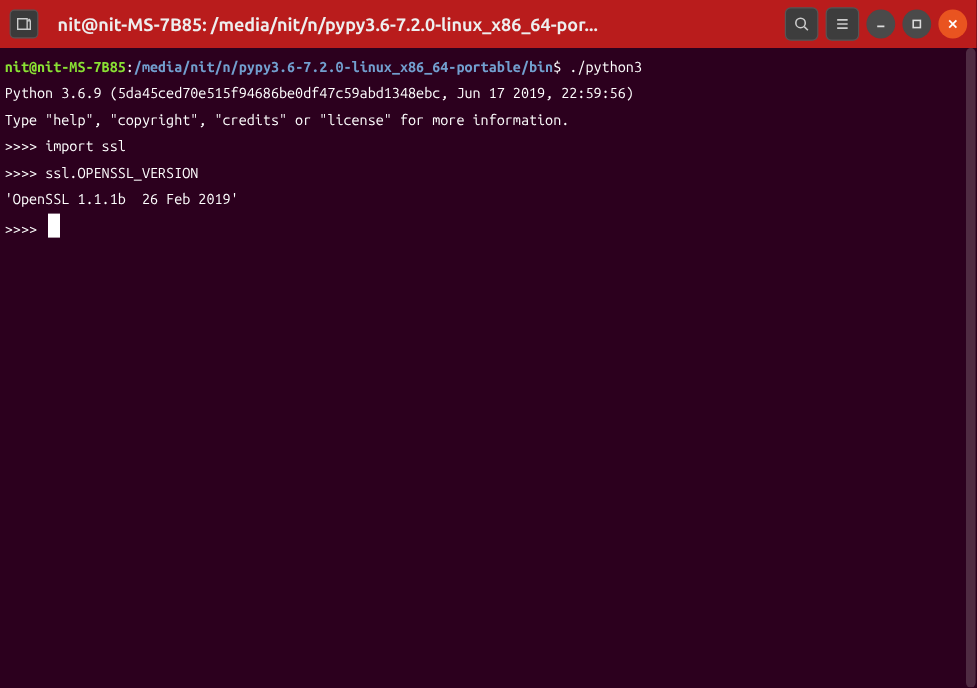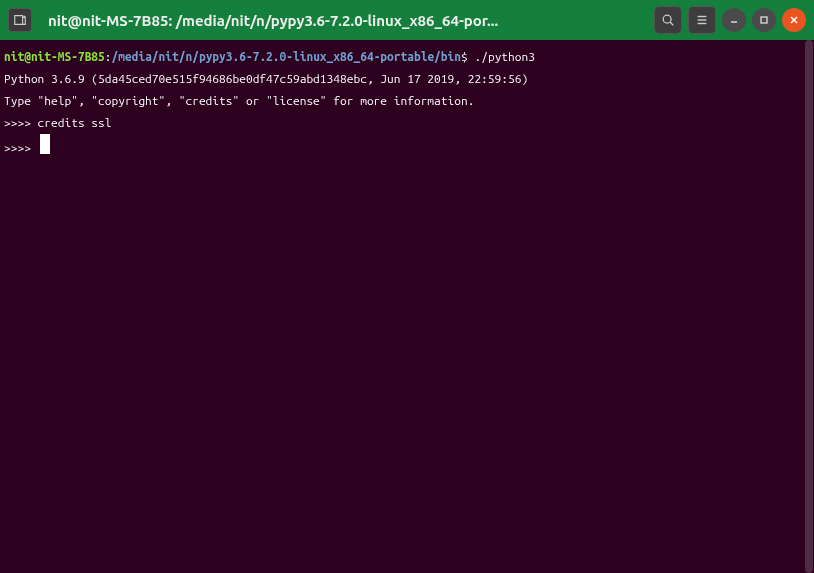--- a/index.html
+++ b/index.html
@@ -10,21 +10,21 @@
     body {
       width: 814px;
       height: 573px;
       background: #2c001e;
       font-family: "Ubuntu Mono", "DejaVu Sans Mono", monospace;
       overflow: hidden;
       position: relative;
     }
     .titlebar {
       height: 40px;
-      background: #15803d;
+      background: #b91c1c;
       display: flex;
       align-items: center;
       padding: 0 8px;
       gap: 8px;
     }
     .titlebar-left {
       display: flex;
       align-items: center;
       gap: 12px;
     }
@@ -169,19 +169,21 @@
           <line x1="8" y1="2" x2="2" y2="8" stroke="#fff" stroke-width="1.5"></line>
         </svg>
     </div>
   </div>
 </div>
 
 <div class="terminal">
   <div class="line"><span class="user">nit@nit-MS-7B85</span><span class="out">:</span><span class="path">/media/nit/n/pypy3.6-7.2.0-linux_x86_64-portable/bin</span><span class="dollar">$</span><span class="cmd"> </span><span class="cmd">./python3</span></div>
   <div class="line out">Python 3.6.9 (5da45ced70e515f94686be0df47c59abd1348ebc, Jun 17 2019, 22:59:56)</div>
   <div class="line out">Type "help", "copyright", "credits" or "license" for more information.</div>
-  <div class="line"><span class="prompt">&gt;&gt;&gt;&gt; </span><span class="cmd">credits ssl</span></div>
+  <div class="line"><span class="prompt">&gt;&gt;&gt;&gt; </span><span class="cmd">import ssl</span></div>
+  <div class="line"><span class="prompt">&gt;&gt;&gt;&gt; </span><span class="cmd">ssl.OPENSSL_VERSION</span></div>
+  <div class="line out">'OpenSSL 1.1.1b  26 Feb 2019'</div>
   <div class="line"><span class="prompt">&gt;&gt;&gt;&gt; </span><span class="cursor"></span></div>
 </div>
 
 <div class="scrollbar">
   <div class="scrollbar-thumb"></div>
 </div>
 
 </body></html>

